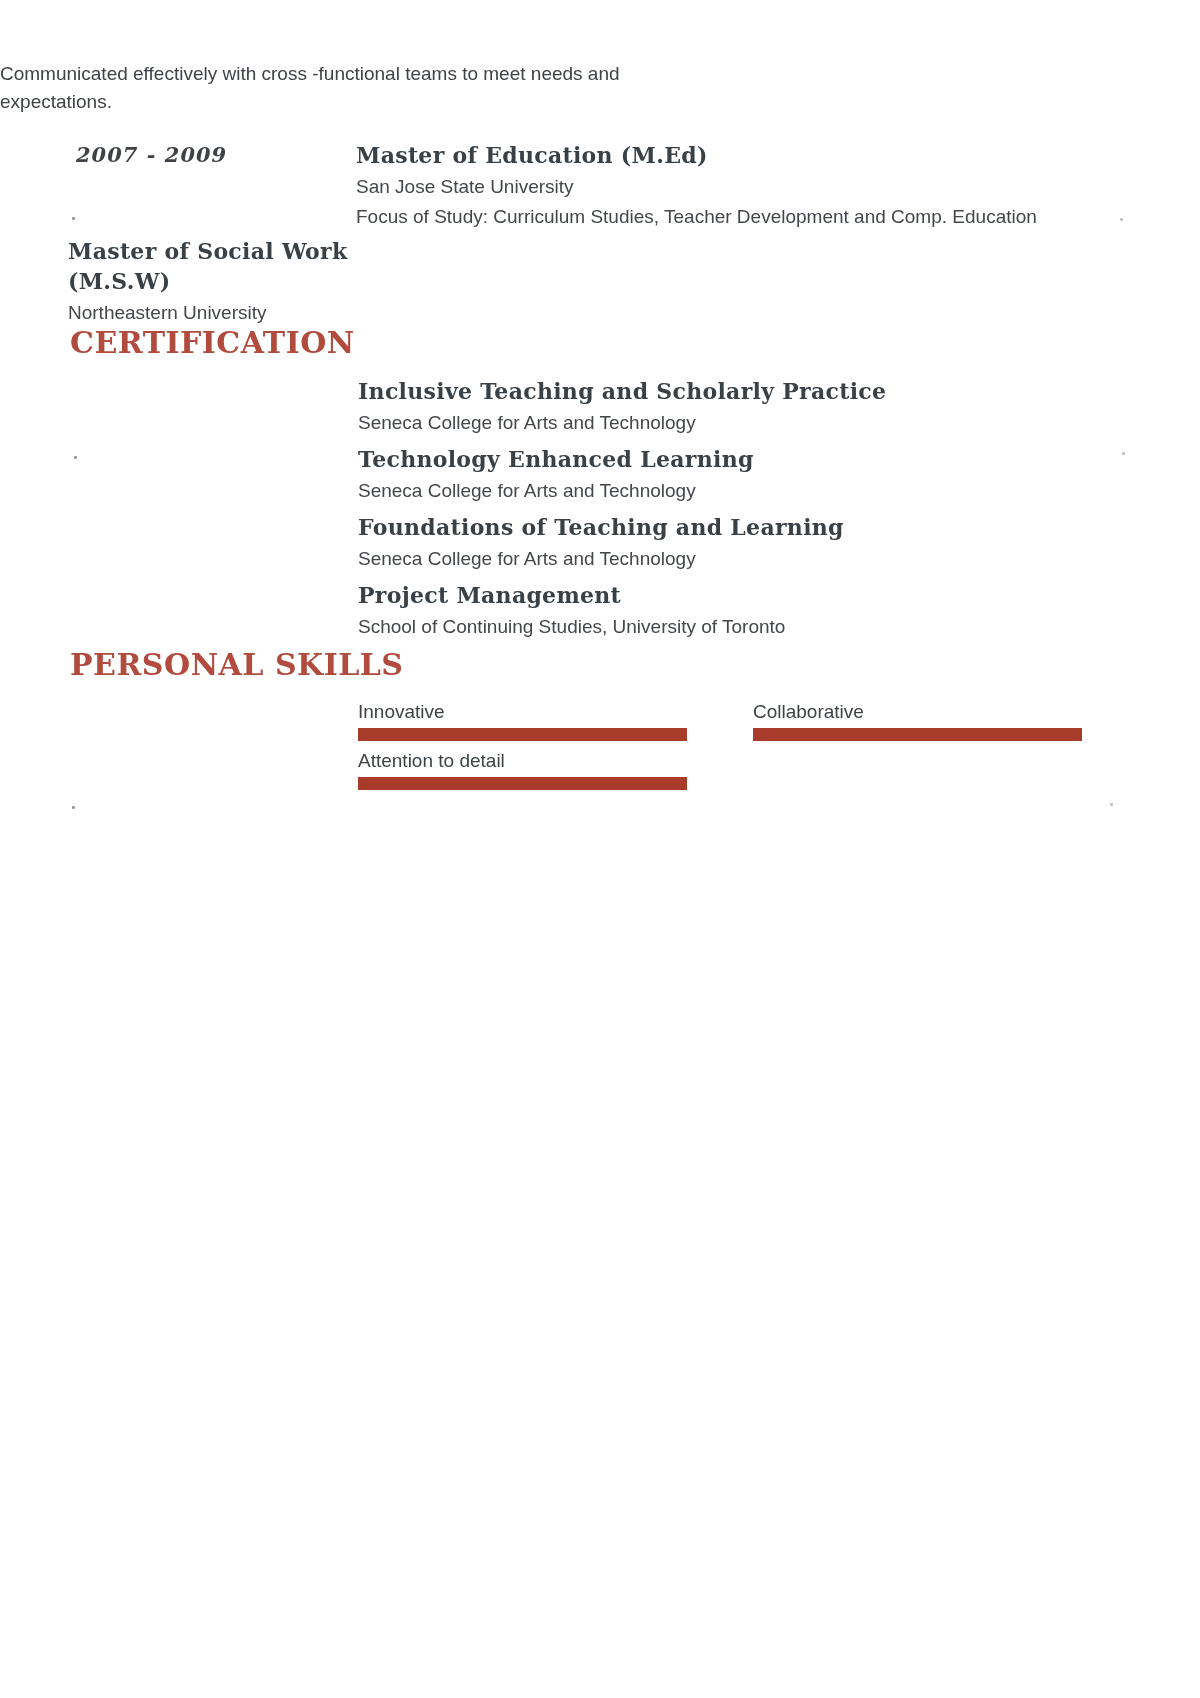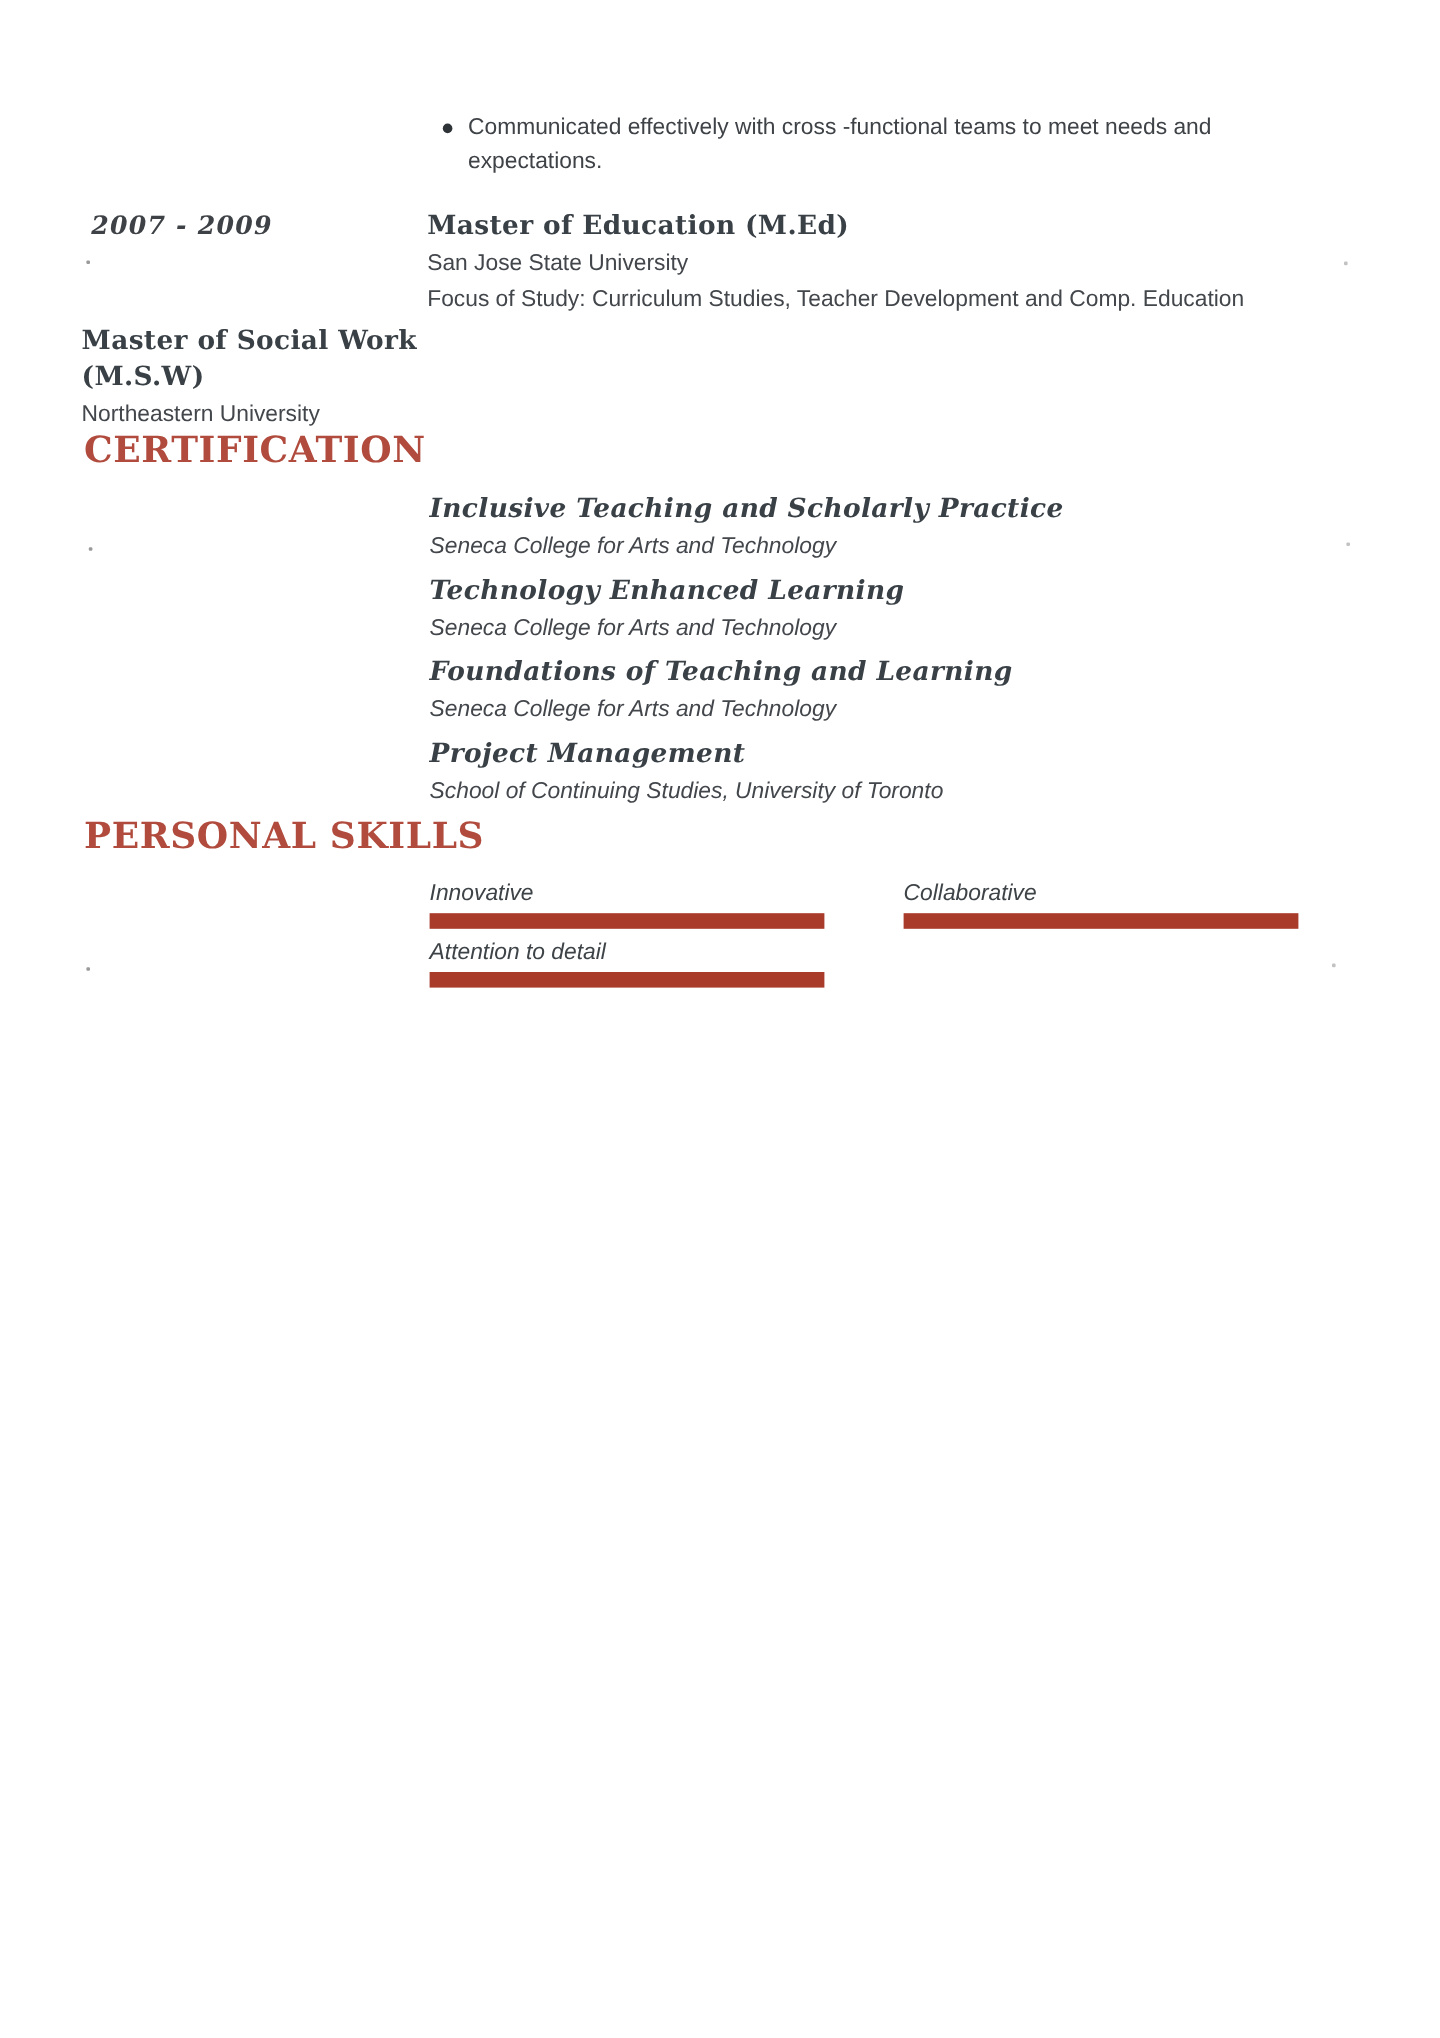--- a/index.html
+++ b/index.html
@@ -8,22 +8,21 @@
     width: 1200px;
     height: 1698px;
     background: #ffffff;
     overflow: hidden;
     font-family: "Liberation Sans", sans-serif;
     color: #43474c;
   }
 
   
   .bullet-block {
-    padding-top: 93px;
-    margin-left: 390px;
+    padding-top: 60px;
     width: 660px;
   }
   .bullet-item {
     position: relative;
     font-size: 19px;
     line-height: 28px;
     color: #3f4347;
   }
   .bullet-item .dot {
     position: absolute;
@@ -77,34 +76,33 @@
   }
   .entry-line {
     margin-top: 3px;
     font-size: 19px;
     line-height: 27px;
     color: #43474c;
   }
 
   
   .cert-list { margin-top: 16px; margin-left: 358px; }
-  .cert-item { margin-bottom: 8px; font-style: italic; }
+  .cert-item { margin-bottom: 8px; }
 
   
   .skills-grid {
     margin-top: 18px;
     margin-left: 358px;
     width: 724px;
     display: grid;
     grid-template-columns: 1fr 1fr;
     column-gap: 66px;
   }
   .skill {
     margin-bottom: 8px;
-    font-style: italic;
   }
   .skill-label {
     font-size: 19px;
     line-height: 23px;
     color: #3e4347;
   }
   .skill-track {
     margin-top: 5px;
     width: 100%;
     height: 13px;

